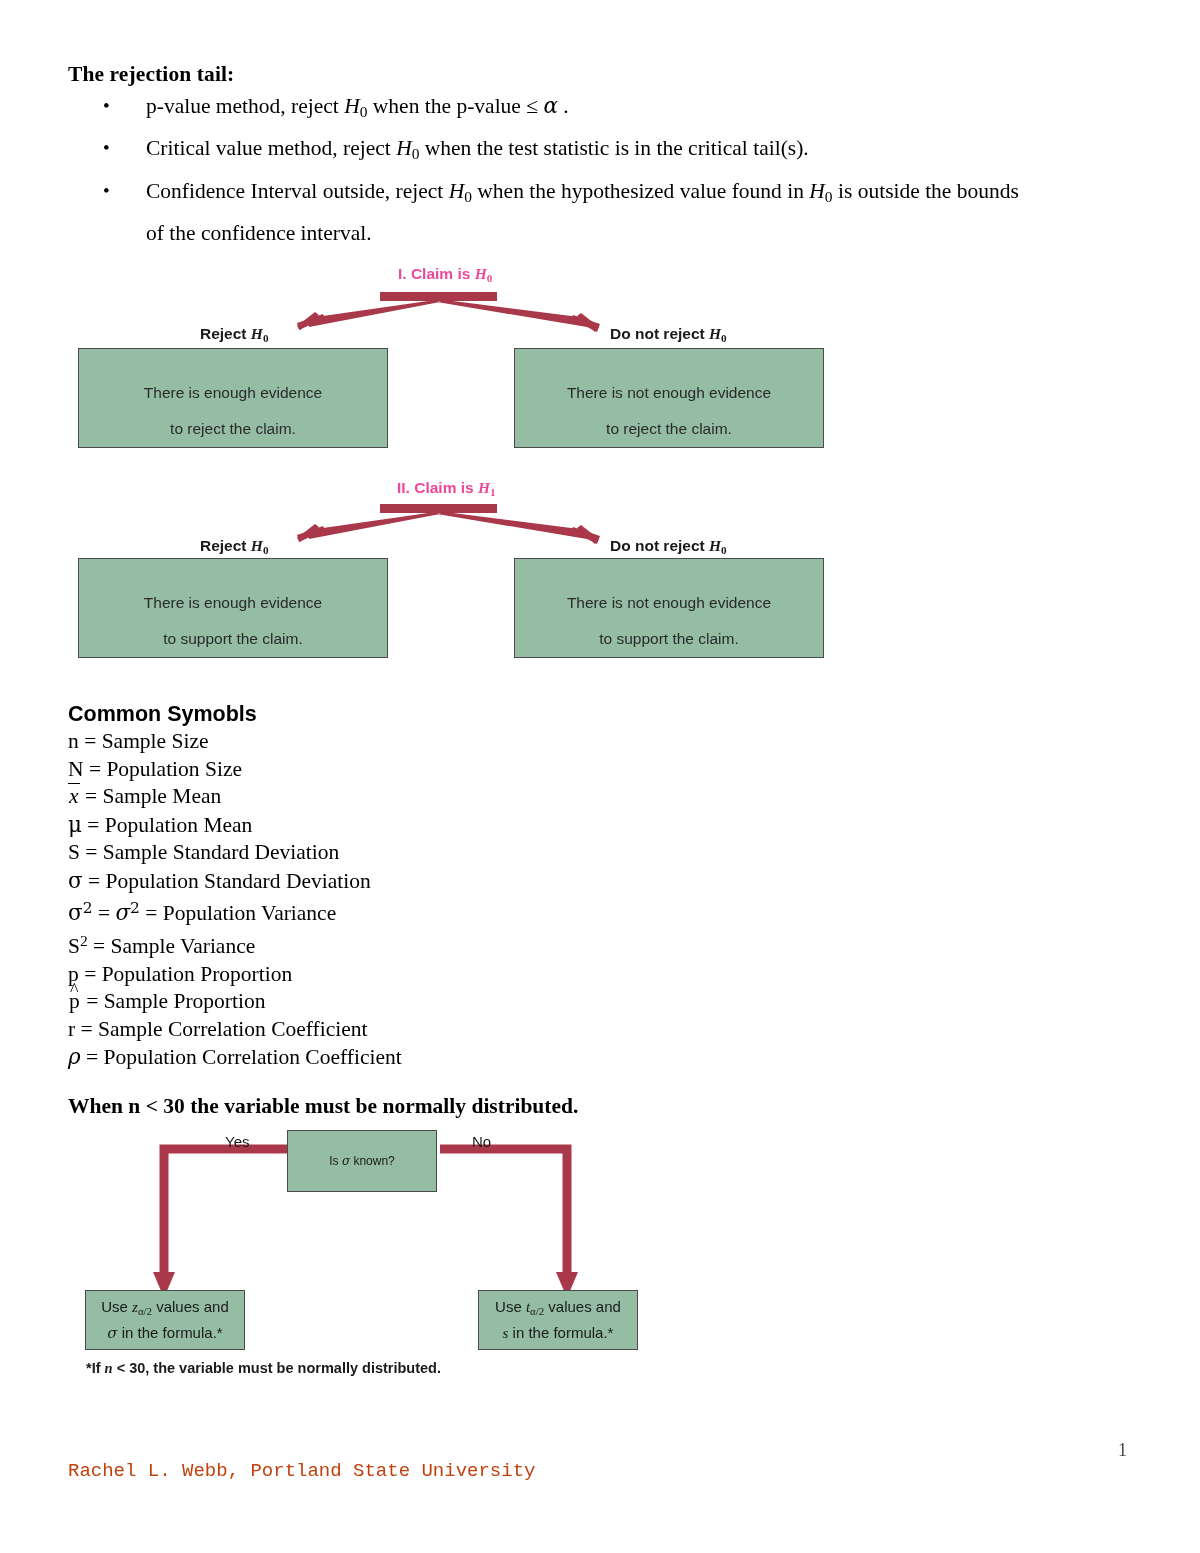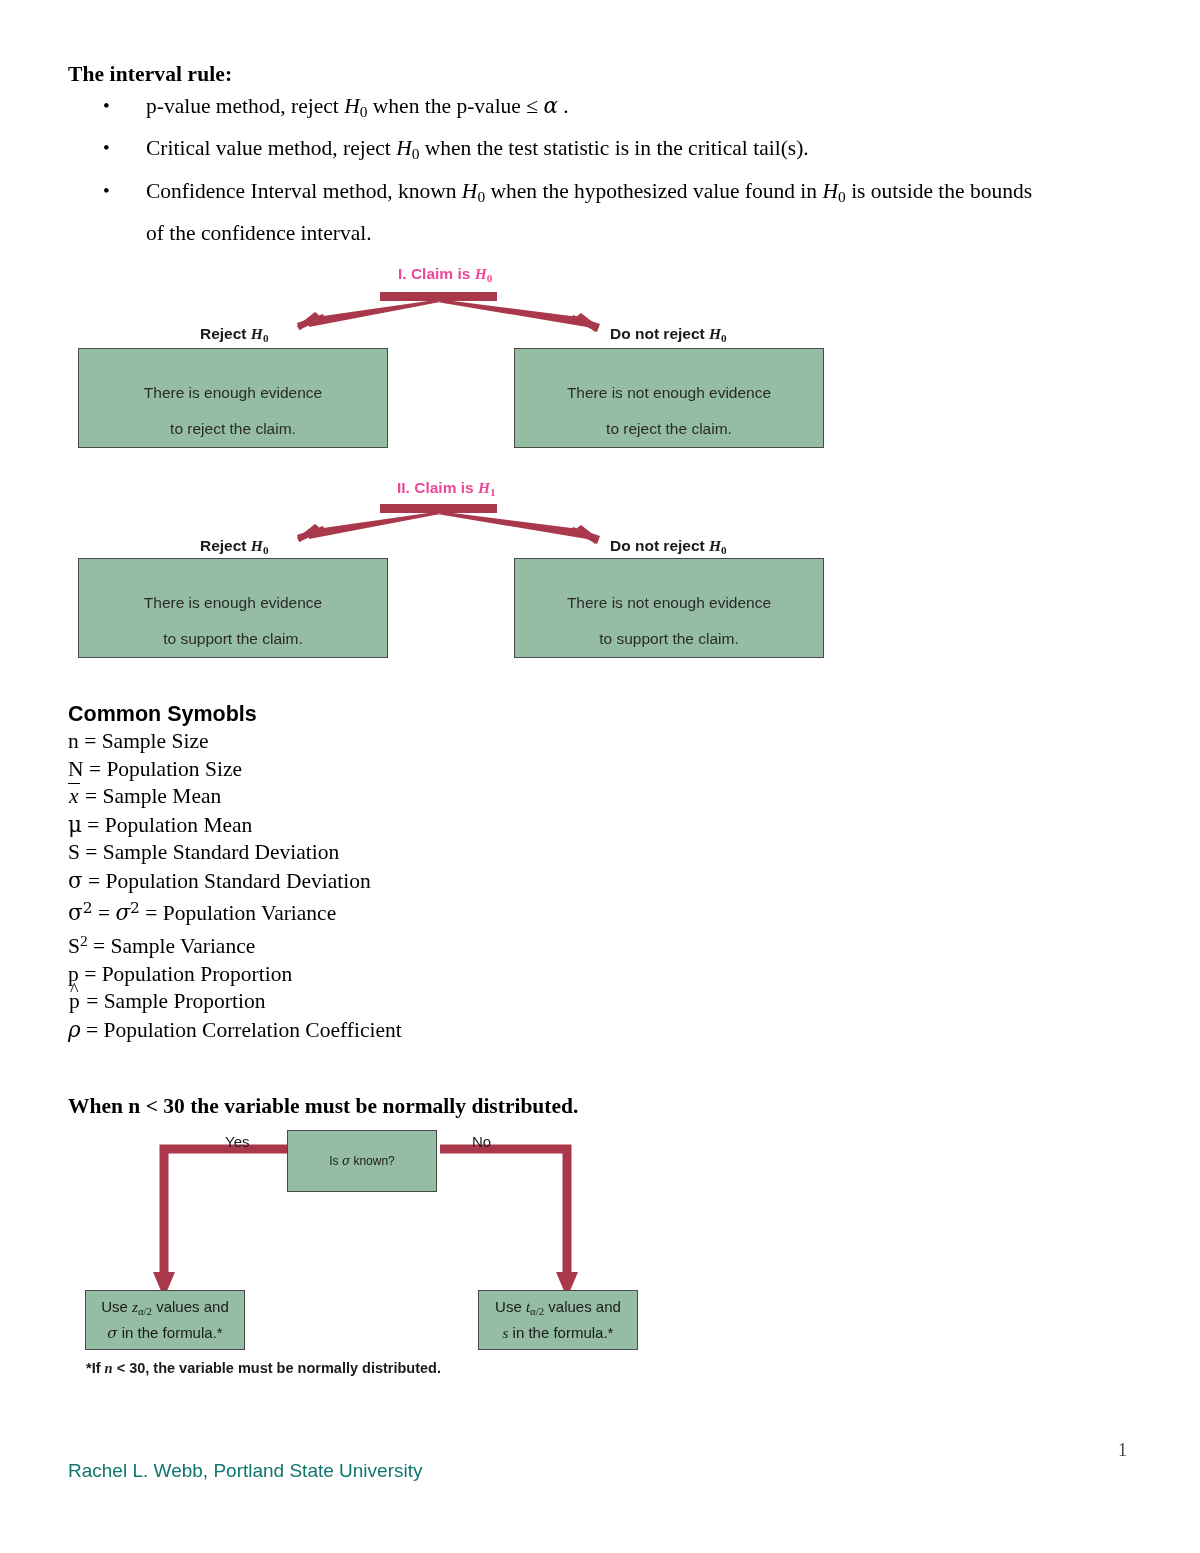--- a/index.html
+++ b/index.html
@@ -220,46 +220,46 @@
     top: 1440px;
     font-size: 18px;
     font-family: "Liberation Serif", serif;
     color: #444;
   }
   .attribution {
     position: absolute;
     left: 68px;
     top: 1460px;
     font-size: 19px;
-    font-family: Liberation Sans, sans-serif;
-    color: #0f766e;
+    font-family: Liberation Mono, monospace;
+    color: #c2410c;
   }
 </style>
 </head>
 <body>
 
 <div class="page">
 
-  <div class="rule-heading">The interval rule:</div>
+  <div class="rule-heading">The rejection tail:</div>
 
   <div class="bullets">
 
     <div class="bullet-row">
       <span class="dot">•</span>
       <span><span>p-value method, reject </span><span class="mathvar"><span>H</span><span class="sub">0</span></span><span> when the p-value ≤ </span><span class="greek-i">α</span><span> .</span></span>
     </div>
 
     <div class="bullet-row">
       <span class="dot">•</span>
       <span><span>Critical value method, reject </span><span class="mathvar"><span>H</span><span class="sub">0</span></span><span> when the test statistic is in the critical tail(s).</span></span>
     </div>
 
     <div class="bullet-row">
       <span class="dot">•</span>
-      <span><span>Confidence Interval method, known </span><span class="mathvar"><span>H</span><span class="sub">0</span></span><span> when the hypothesized value found in </span><span class="mathvar"><span>H</span><span class="sub">0</span></span><span> is outside the bounds</span></span>
+      <span><span>Confidence Interval outside, reject </span><span class="mathvar"><span>H</span><span class="sub">0</span></span><span> when the hypothesized value found in </span><span class="mathvar"><span>H</span><span class="sub">0</span></span><span> is outside the bounds</span></span>
       <div style="padding-left:0px;">of the confidence interval.</div>
     </div>
 
   </div>
 
   <div class="diagram">
 
     <div class="diag-title" style="left:398px; top:265px;"><span>I. Claim is </span><span class="mathvar"><span>H</span><span class="sub">0</span></span></div>
 
     <svg class="arrow-svg" style="left:285px; top:288px;" width="330" height="55" viewBox="0 0 330 55">
@@ -353,20 +353,24 @@
     </div>
     <div class="symbol-row">
       <span>p</span>
       <span>= Population Proportion</span>
     </div>
     <div class="symbol-row">
       <span class="phat">p</span>
       <span>= Sample Proportion</span>
     </div>
     <div class="symbol-row">
+      <span>r</span>
+      <span>= Sample Correlation Coefficient</span>
+    </div>
+    <div class="symbol-row">
       <span class="greek-i">ρ</span>
       <span>= Population Correlation Coefficient</span>
     </div>
   </div>
 
   <div class="flow-heading">When n &lt; 30 the variable must be normally distributed.</div>
 
   <svg style="position:absolute; left:140px; top:1120px;" width="520" height="200" viewBox="0 0 520 200">
 
     <path d="M 150 29 L 24 29 L 24 160" stroke="#a9384a" stroke-width="9" fill="none"></path>

